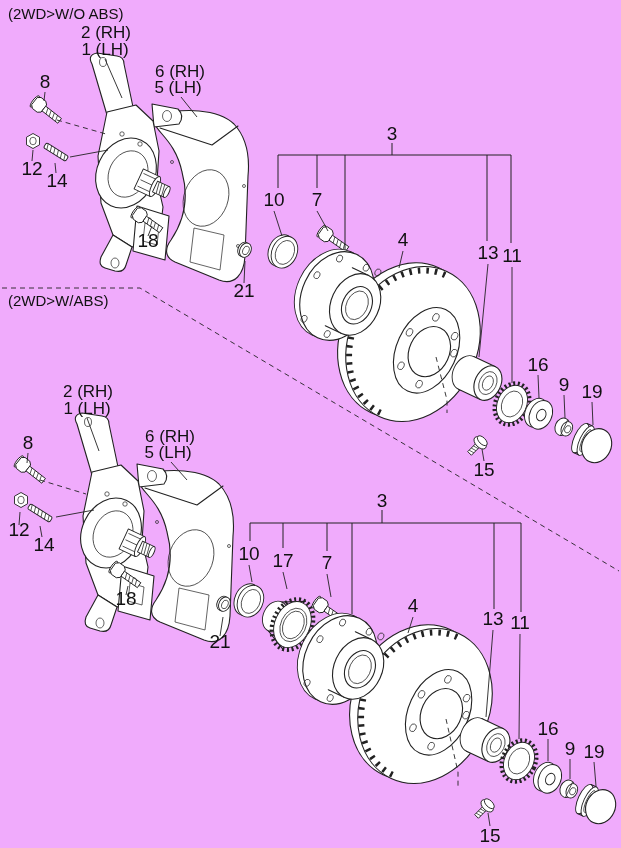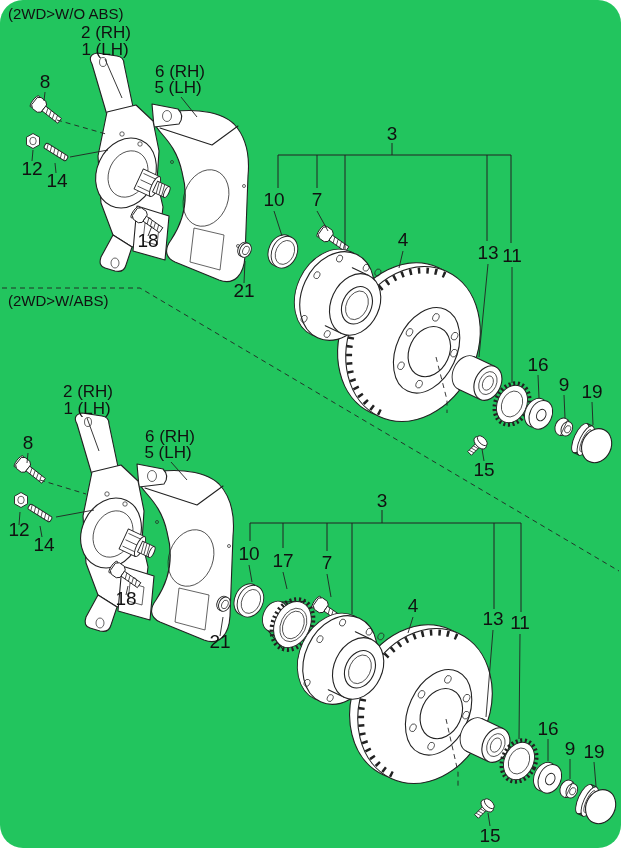--- a/index.html
+++ b/index.html
@@ -1,16 +1,16 @@
 <!DOCTYPE html>
 <html><head>
 <meta charset="utf-8">
 <style>
   html,body{margin:0;padding:0;background:#fff;}
-  .stage{position:relative;width:621px;height:848px;background:#22c55e;overflow:hidden;border-radius:23px;}
+  .stage{position:relative;width:621px;height:848px;background:#f0abfc;overflow:hidden;}
   svg{display:block;}
   text{font-family:"Liberation Sans", sans-serif;fill:#111;}
   .num{font-size:19px;}
   .hdr{font-size:15px;}
   .side{font-size:17px;}
   .ln{stroke:#222;stroke-width:1.1;fill:none;stroke-linejoin:round;stroke-linecap:round;}
   .fw{fill:#ffffff;stroke:#222;stroke-width:1.1;stroke-linejoin:round;}
   .fwt{fill:#ffffff;stroke:#222;stroke-width:0.9;stroke-linejoin:round;}
   .thin{stroke:#222;stroke-width:0.7;fill:none;}
   .ld{stroke:#222;stroke-width:0.9;fill:none;}

